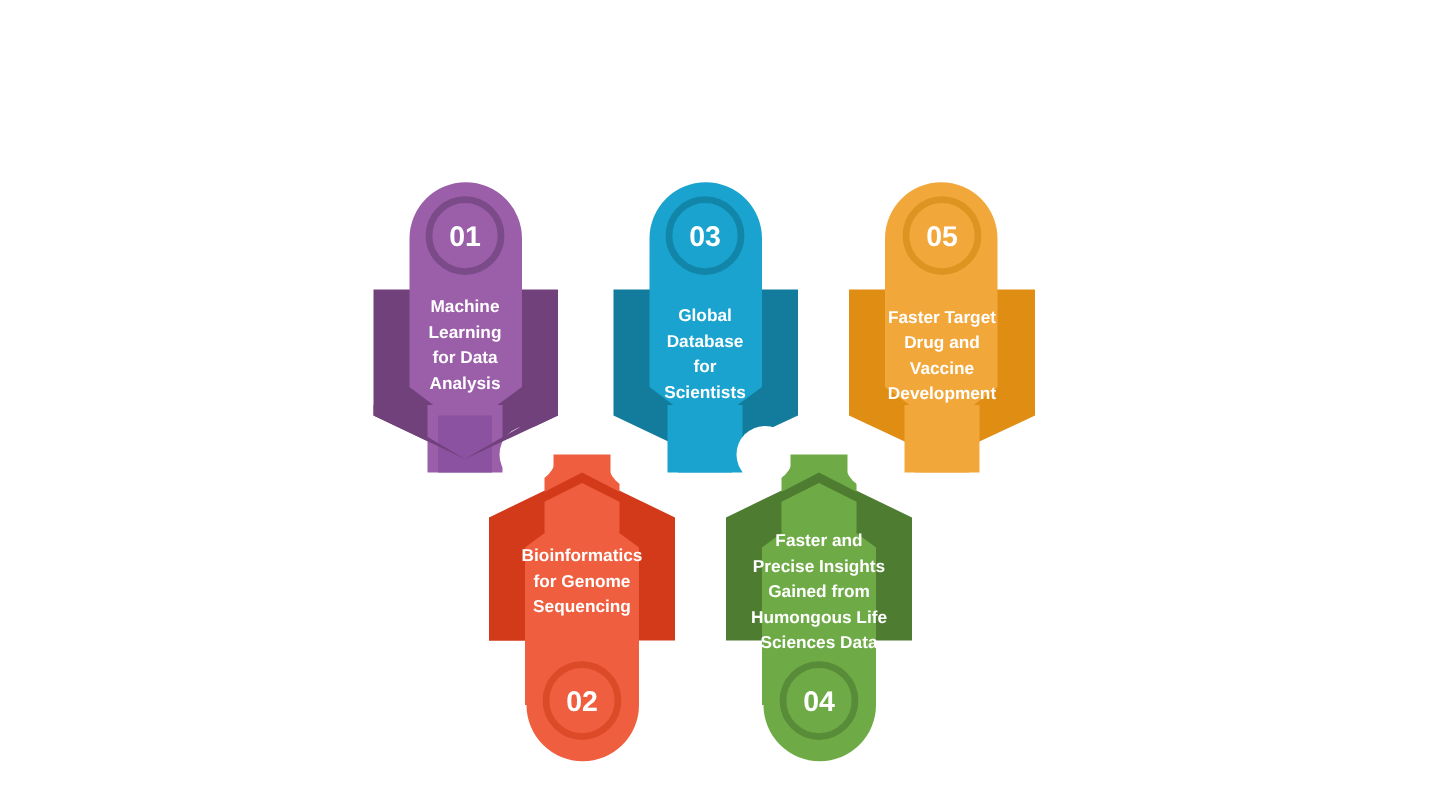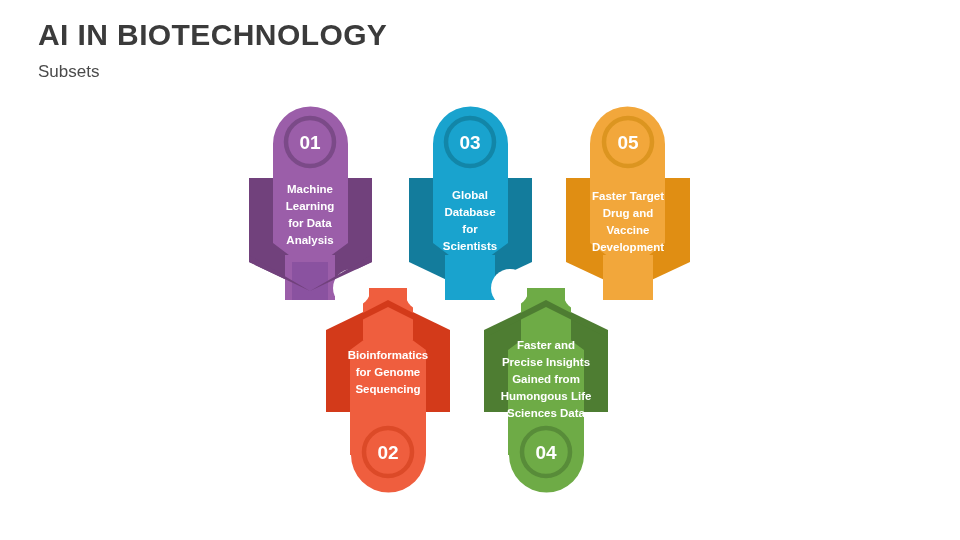--- a/index.html
+++ b/index.html
@@ -42,21 +42,21 @@
     font-family: "Liberation Sans", sans-serif;
     font-size: 17px;
     font-weight: normal;
     color: #4a4a4a;
     margin: 12px 0 0 0;
     line-height: 1.1;
   }
   .diagram-wrap {
     position: absolute;
     left: 0;
-    top: 0;
+    top: 15px;
     width: 960px;
     height: 468px;
   }
   svg.diagram {
     display: block;
     width: 960px;
     height: 540px;
   }
   .node-label {
     font-family: "Liberation Sans", sans-serif;
@@ -69,24 +69,20 @@
     font-size: 19px;
     font-weight: bold;
     fill: #ffffff;
   }
 </style>
 </head>
 <body>
 
 <div class="slide">
 
-  <div class="header">
-    <h1 class="slide-title">AI IN BIOTECHNOLOGY</h1>
-    <p class="slide-subtitle">Subsets</p>
-  </div>
 
   <div class="diagram-wrap">
     <svg class="diagram" viewBox="0 0 960 540" xmlns="http://www.w3.org/2000/svg">
 
       <g>
 
         <path d="M 249,178 L 249,262 L 310,291 L 372,262 L 372,178 Z" fill="#71417C"></path>
 
         <path d="M 273,144
                  A 37.5,37.5 0 0 1 348,144

